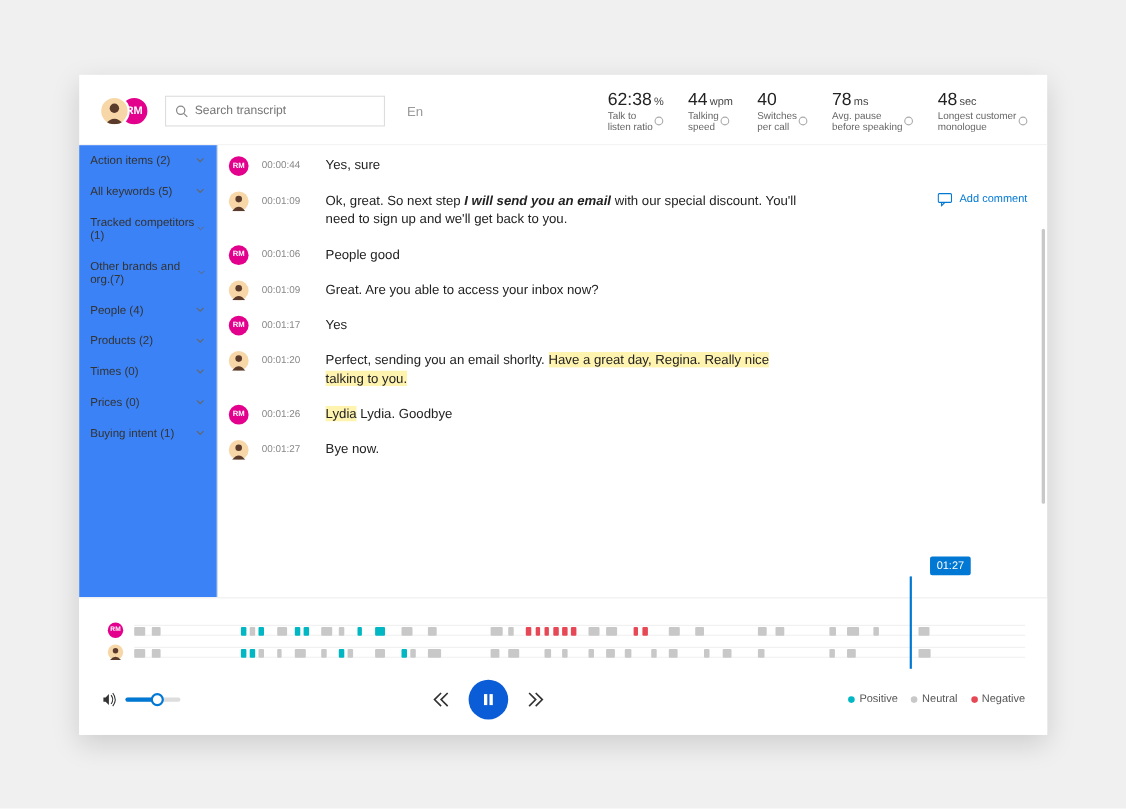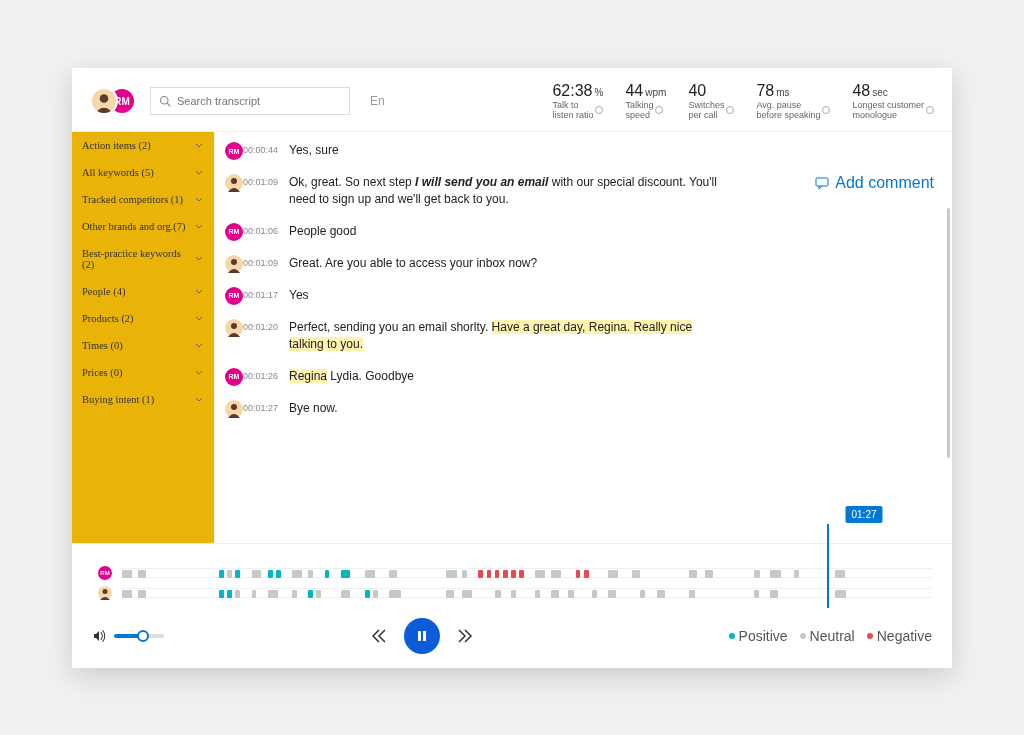--- a/index.html
+++ b/index.html
@@ -54,50 +54,49 @@
   .lang { font-size: 12px; color: #999; margin-left: 6px; }
   .metrics { display: flex; gap: 22px; margin-left: auto; }
   .metric { display: flex; flex-direction: column; }
   .metric-val { font-size: 16px; color: #222; font-weight: 400; }
   .metric-val .unit { font-size: 10px; margin-left: 2px; color: #444; }
   .metric-label { font-size: 9px; color: #666; line-height: 1.2; display: flex; align-items: center; gap: 2px; }
   .info-icon { width: 8px; height: 8px; border: 1px solid #aaa; border-radius: 50%; display: inline-block; }
 
   .body { flex: 1; display: flex; min-height: 0; }
   .sidebar {
-    width: 143px; background: #eab308; border-right: 1px solid #eee;
+    width: 126px; background: #3b82f6; border-right: 1px solid #eee;
     overflow-y: auto;
-    font-family: Liberation Serif, serif;
   }
   .side-item {
     display: flex; align-items: center; justify-content: space-between;
     padding: 8px 10px; font-size: 10.5px; color: #333;
     cursor: pointer;
   }
   .chev { width: 10px; height: 10px; }
 
   .transcript {
     flex: 1; padding: 10px 18px 10px 10px; overflow-y: auto;
   }
-  .row { display: flex; gap: 0; margin-bottom: 14px; align-items: flex-start; }
+  .row { display: flex; gap: 12px; margin-bottom: 14px; align-items: flex-start; }
   .row .av {
     width: 18px; height: 18px; border-radius: 50%;
     display: flex; align-items: center; justify-content: center;
     font-size: 7px; color: #fff; font-weight: 600; flex-shrink: 0;
   }
   .row .av.rm { background: #E3008C; }
   .row .av.lb { background: #f7d7a8; }
   .row .av.lb svg { width:18px; height:18px;}
   .row .ts { font-size: 9px; color: #888; width: 46px; flex-shrink: 0; padding-top: 3px;}
   .row .txt { font-size: 12px; color: #222; line-height: 1.45; max-width: 430px; }
   .row .txt b { font-weight: 700; font-style: italic;}
   .hl { background: #fff3b0; }
   .add-comment {
     display: flex; align-items: center; gap: 6px;
-    color: #0078d4; font-size: 16px; margin-left: auto;
+    color: #0078d4; font-size: 10px; margin-left: auto;
     cursor: pointer;
   }
 
   .scroll-indicator {
     position: absolute; right: 2px; top: 140px; width: 3px; height: 250px;
     background: #c8c8c8; border-radius: 2px;
   }
 
   .player {
     border-top: 1px solid #eee;
@@ -151,21 +150,21 @@
   .vol-thumb{
     position:absolute; left:58%; top:50%; transform:translate(-50%,-50%);
     width:12px; height:12px; background:#fff; border:2px solid #0078d4;
     border-radius:50%;
   }
   .play-controls{ margin:0 auto; display:flex; align-items:center; gap:16px;}
   .play-btn{
     width:36px; height:36px; border-radius:50%; background:#0a5cd7;
     display:flex; align-items:center; justify-content:center; cursor:pointer;
   }
-  .legend{ display:flex; gap:12px; font-size:14px; color:#555;padding-left:48px;}
+  .legend{ display:flex; gap:12px; font-size:10px; color:#555;padding-left:48px;}
   .legend span{ display:flex; align-items:center; gap:4px;}
   .dot{ width:6px; height:6px; border-radius:50%;}
   .dot.pos{background:#00b7c3;} .dot.neu{background:#c8c8c8;} .dot.neg{background:#e74856;}
 </style>
 </head>
 <body>
 
 <div class="window">
 
   <div class="header">
@@ -231,26 +230,20 @@
             <path d="M2 3 L5 6 L8 3" fill="none" stroke="#666" stroke-width="1"></path>
           </svg>
         </div>
         <div class="side-item">
           <span>Other brands and org.(7)</span>
           <svg class="chev" viewBox="0 0 10 10">
             <path d="M2 3 L5 6 L8 3" fill="none" stroke="#666" stroke-width="1"></path>
           </svg>
         </div>
         <div class="side-item">
-          <span>Best-practice keywords (2)</span>
-          <svg class="chev" viewBox="0 0 10 10">
-            <path d="M2 3 L5 6 L8 3" fill="none" stroke="#666" stroke-width="1"></path>
-          </svg>
-        </div>
-        <div class="side-item">
           <span>People (4)</span>
           <svg class="chev" viewBox="0 0 10 10">
             <path d="M2 3 L5 6 L8 3" fill="none" stroke="#666" stroke-width="1"></path>
           </svg>
         </div>
         <div class="side-item">
           <span>Products (2)</span>
           <svg class="chev" viewBox="0 0 10 10">
             <path d="M2 3 L5 6 L8 3" fill="none" stroke="#666" stroke-width="1"></path>
           </svg>
@@ -323,21 +316,21 @@
               <circle cx="9" cy="7" r="3" fill="#5a3a2a"></circle>
               <path d="M3 18 Q9 10 15 18" fill="#5a3a2a"></path>
             </svg>
           </div>
   <div class="ts">00:01:20</div>
   <div class="txt">Perfect, sending you an email shorlty. <span class="hl">Have a great day, Regina. Really nice talking to you.</span></div>
         </div>
         <div class="row">
           <div class="av rm">RM</div>
   <div class="ts">00:01:26</div>
-  <div class="txt"><span class="hl">Regina</span> Lydia. Goodbye</div>
+  <div class="txt"><span class="hl">Lydia</span> Lydia. Goodbye</div>
         </div>
         <div class="row">
           <div class="av lb">
             <svg viewBox="0 0 18 18">
               <circle cx="9" cy="7" r="3" fill="#5a3a2a"></circle>
               <path d="M3 18 Q9 10 15 18" fill="#5a3a2a"></path>
             </svg>
           </div>
   <div class="ts">00:01:27</div>
   <div class="txt">Bye now.</div>

